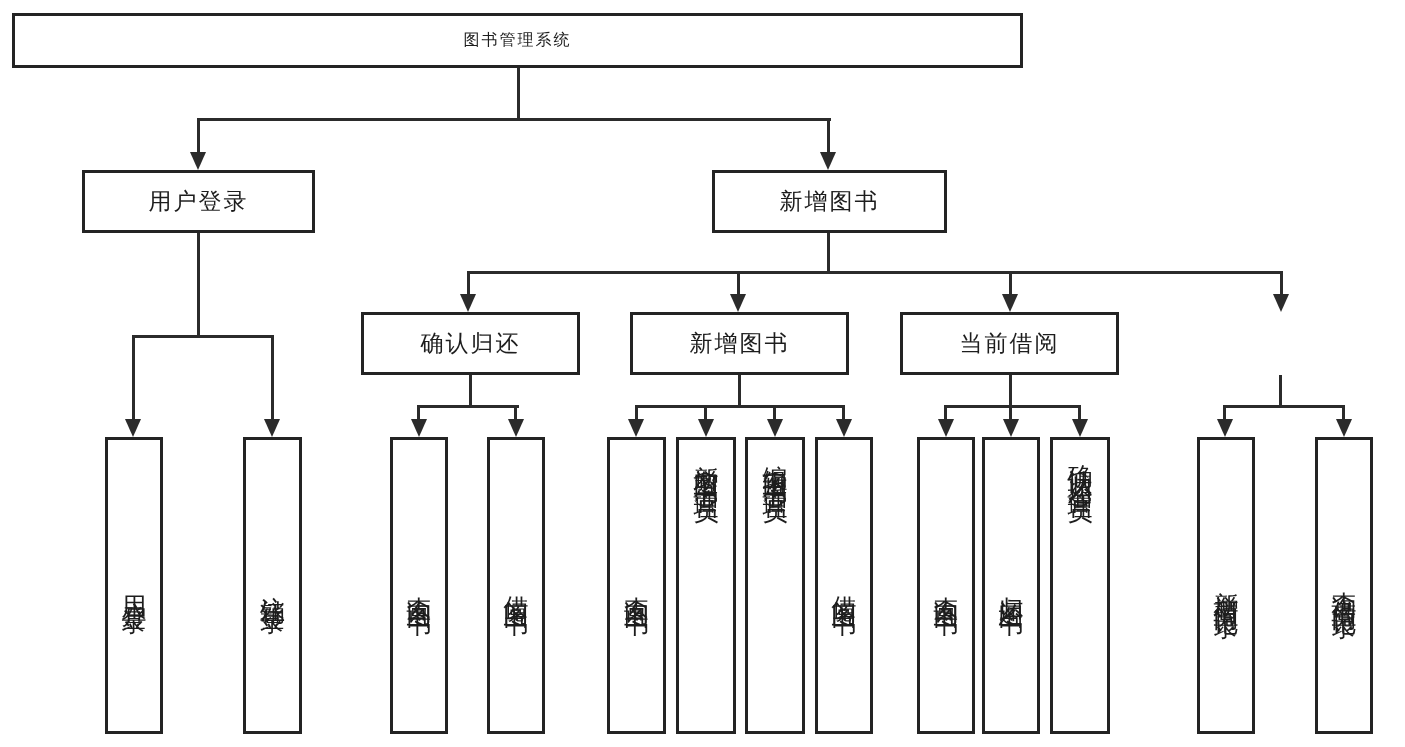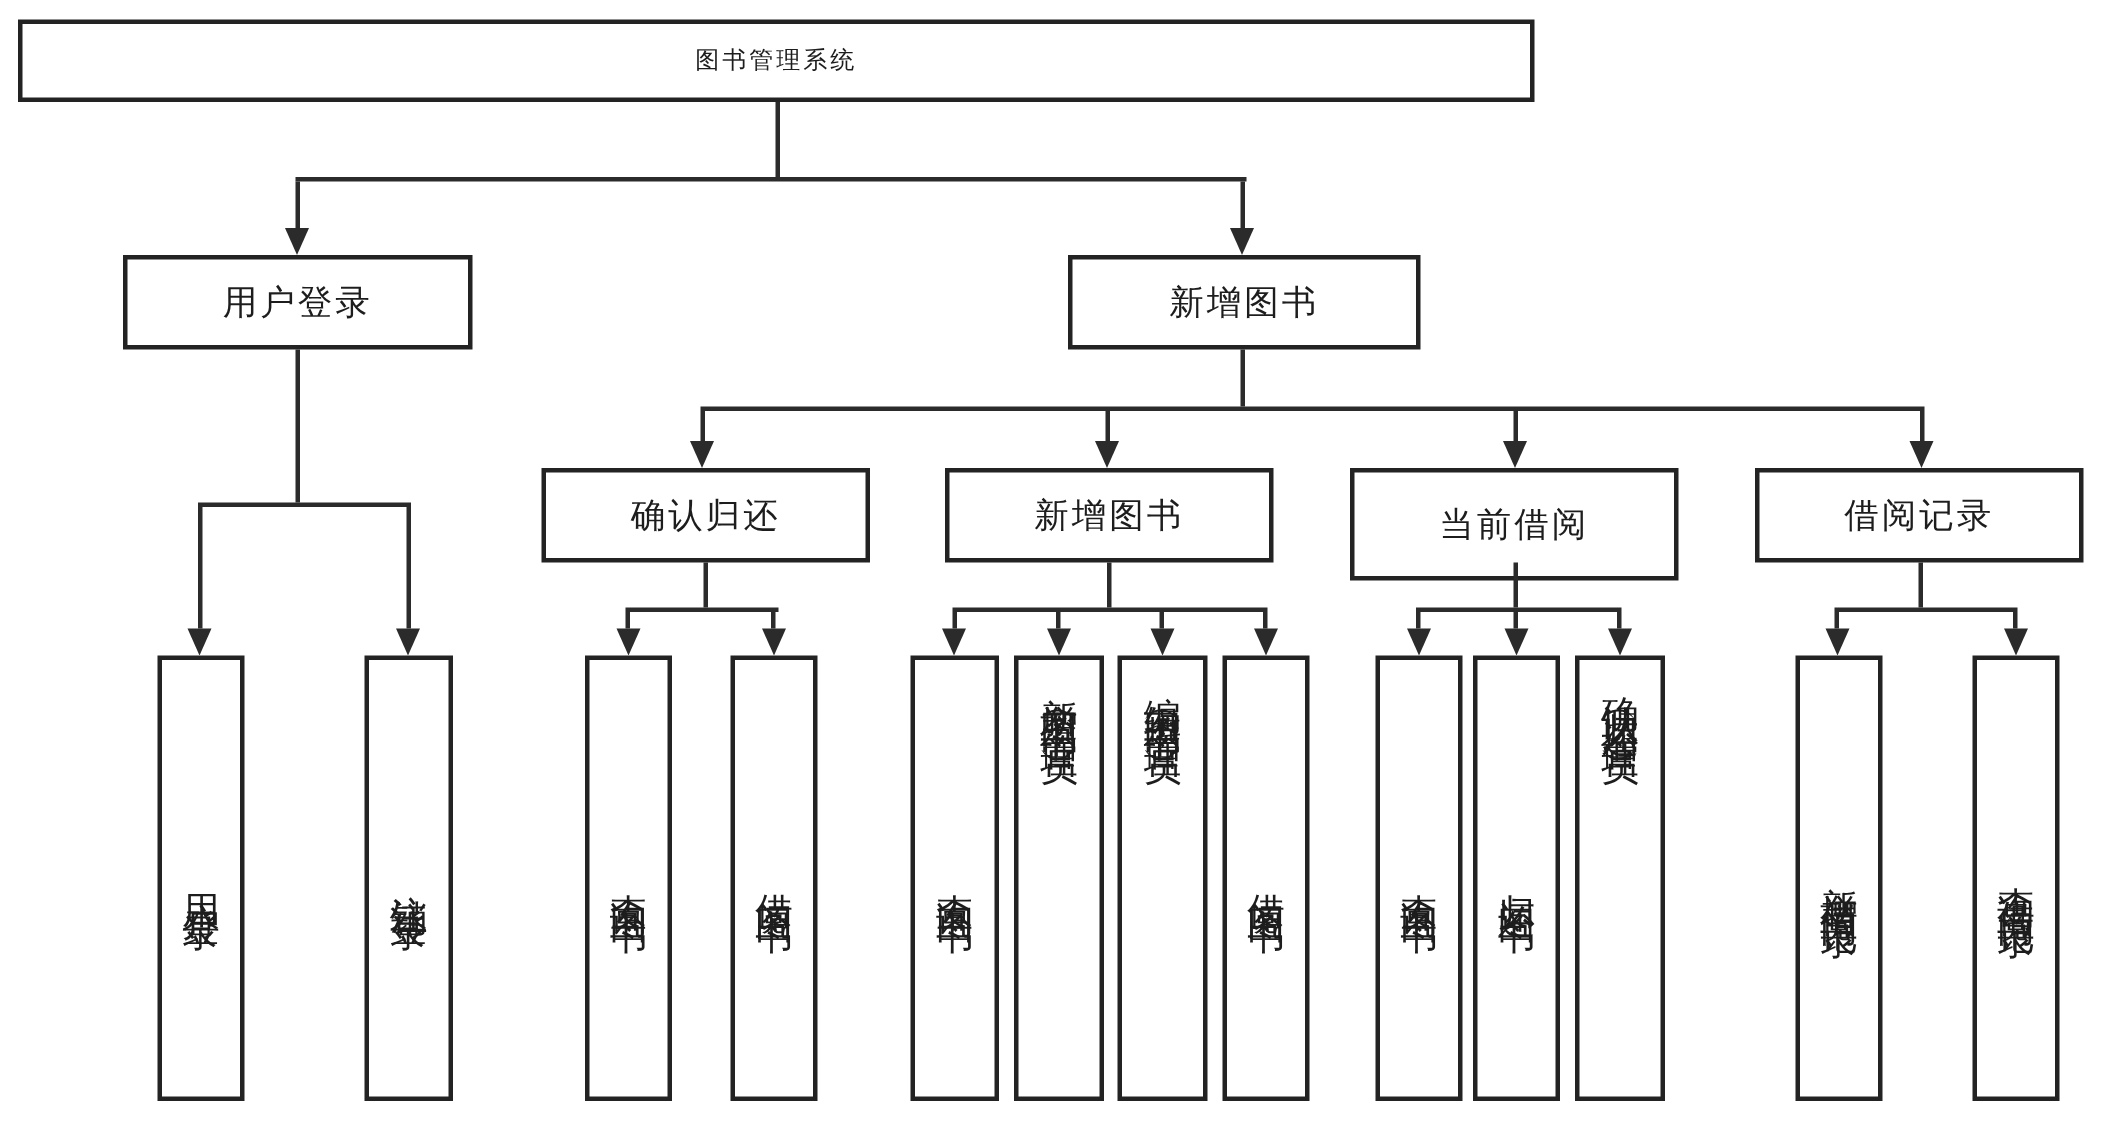--- a/index.html
+++ b/index.html
@@ -106,25 +106,22 @@
   <div class="arr" style="left:730px;top:294px"></div>
   <div class="arr" style="left:1002px;top:294px"></div>
   <div class="arr" style="left:1273px;top:294px"></div>
 
   <div class="box h" style="left:361px;top:312px;width:219px;height:63px">
     <span>确认归还</span>
   </div>
   <div class="box h" style="left:630px;top:312px;width:219px;height:63px">
     <span>新增图书</span>
   </div>
-  <div class="box h" style="left:900px;top:312px;width:219px;height:75px">
+  <div class="box h" style="left:900px;top:312px;width:219px;height:63px">
     <span>当前借阅</span>
-  </div>
-  <div class="box h" style="left:1170px;top:312px;width:219px;height:63px">
-    <span>借阅记录</span>
   </div>
 
   <div class="vline" style="left:469px;top:375px;height:30px"></div>
   <div class="hline" style="left:417px;top:405px;width:102px"></div>
   <div class="vline" style="left:417px;top:408px;height:11px"></div>
   <div class="vline" style="left:514px;top:408px;height:11px"></div>
   <div class="arr" style="left:411px;top:419px"></div>
   <div class="arr" style="left:508px;top:419px"></div>
 
   <div class="vline" style="left:738px;top:375px;height:30px"></div>

